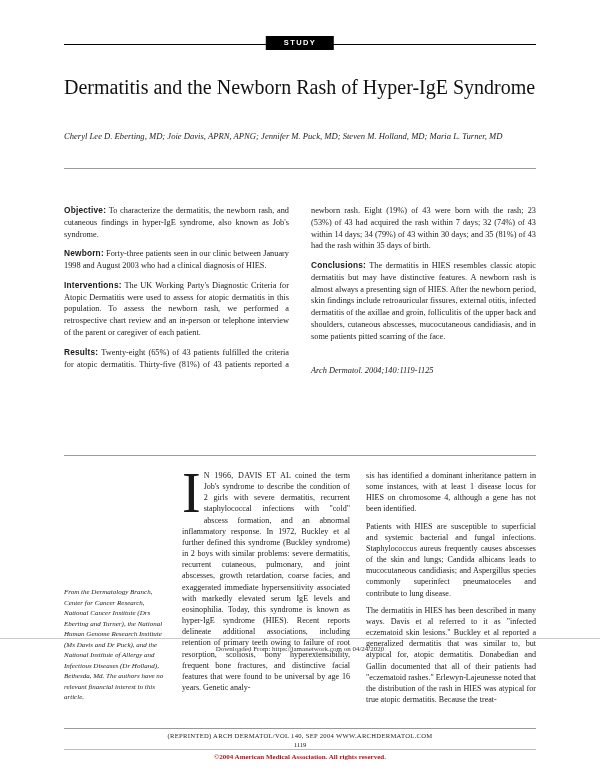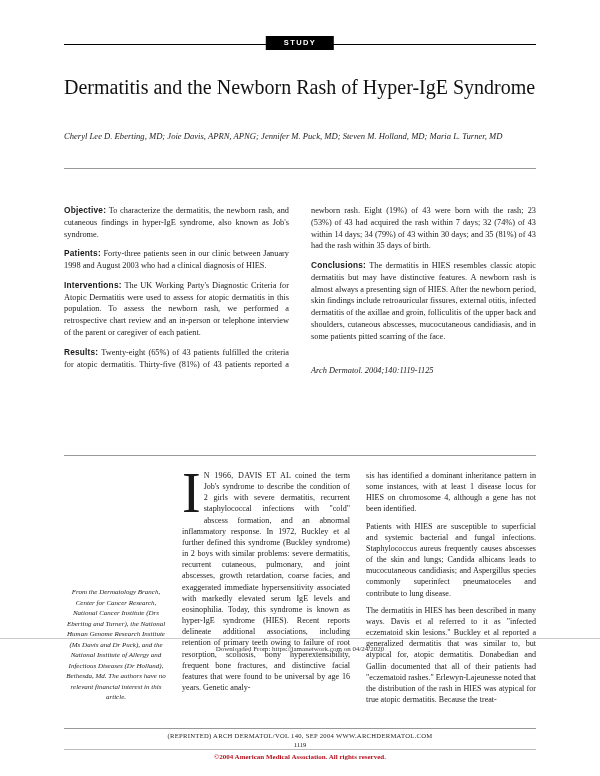--- a/index.html
+++ b/index.html
@@ -114,21 +114,21 @@
   }
   .affil {
     position: absolute;
     left: 0;
     top: 117px;
     width: 104px;
     font-style: italic;
     font-size: 7px;
     line-height: 1.5;
     color: #222;
-    text-align: center;
+    text-align: left;
   }
   .col-left {
     position: absolute;
     left: 118px;
     top: 0;
     width: 168px;
     font-size: 8.1px;
     line-height: 1.38;
     text-align: justify;
     hyphens: auto;
@@ -220,21 +220,21 @@
   <div class="header-rule"></div>
   <div class="study-badge">STUDY</div>
 
   <h1 class="title">Dermatitis and the Newborn Rash of Hyper-IgE Syndrome</h1>
 
   <div class="authors">Cheryl Lee D. Eberting, MD; Joie Davis, APRN, APNG; Jennifer M. Puck, MD; Steven M. Holland, MD; Maria L. Turner, MD</div>
   <div class="authors-rule"></div>
 
   <div class="abstract">
     <p><span class="lbl">Objective:</span><span> To characterize the dermatitis, the newborn rash, and cutaneous findings in hyper-IgE syndrome, also known as Job's syndrome.</span></p>
-    <p><span class="lbl">Patients:</span><span> Forty-three patients seen in our clinic between January 1998 and August 2003 who had a clinical diagnosis of HIES.</span></p>
+    <p><span class="lbl">Newborn:</span><span> Forty-three patients seen in our clinic between January 1998 and August 2003 who had a clinical diagnosis of HIES.</span></p>
     <p><span class="lbl">Interventions:</span><span> The UK Working Party's Diagnostic Criteria for Atopic Dermatitis were used to assess for atopic dermatitis in this population. To assess the newborn rash, we performed a retrospective chart review and an in-person or telephone interview of the parent or caregiver of each patient.</span></p>
     <p><span class="lbl">Results:</span><span> Twenty-eight (65%) of 43 patients fulfilled the criteria for atopic dermatitis. Thirty-five (81%) of 43 patients reported a newborn rash. Eight (19%) of 43 were born with the rash; 23 (53%) of 43 had acquired the rash within 7 days; 32 (74%) of 43 within 14 days; 34 (79%) of 43 within 30 days; and 35 (81%) of 43 had the rash within 35 days of birth.</span></p>
     <p><span class="lbl">Conclusions:</span><span> The dermatitis in HIES resembles classic atopic dermatitis but may have distinctive features. A newborn rash is almost always a presenting sign of HIES. After the newborn period, skin findings include retroauricular fissures, external otitis, infected dermatitis of the axillae and groin, folliculitis of the upper back and shoulders, cutaneous abscesses, mucocutaneous candidiasis, and in some patients pitted scarring of the face.</span></p>
     <span class="cite">Arch Dermatol. 2004;140:1119-1125</span>
   </div>
 
   <div class="abs-rule"></div>
 
   <div class="body-area">
 

